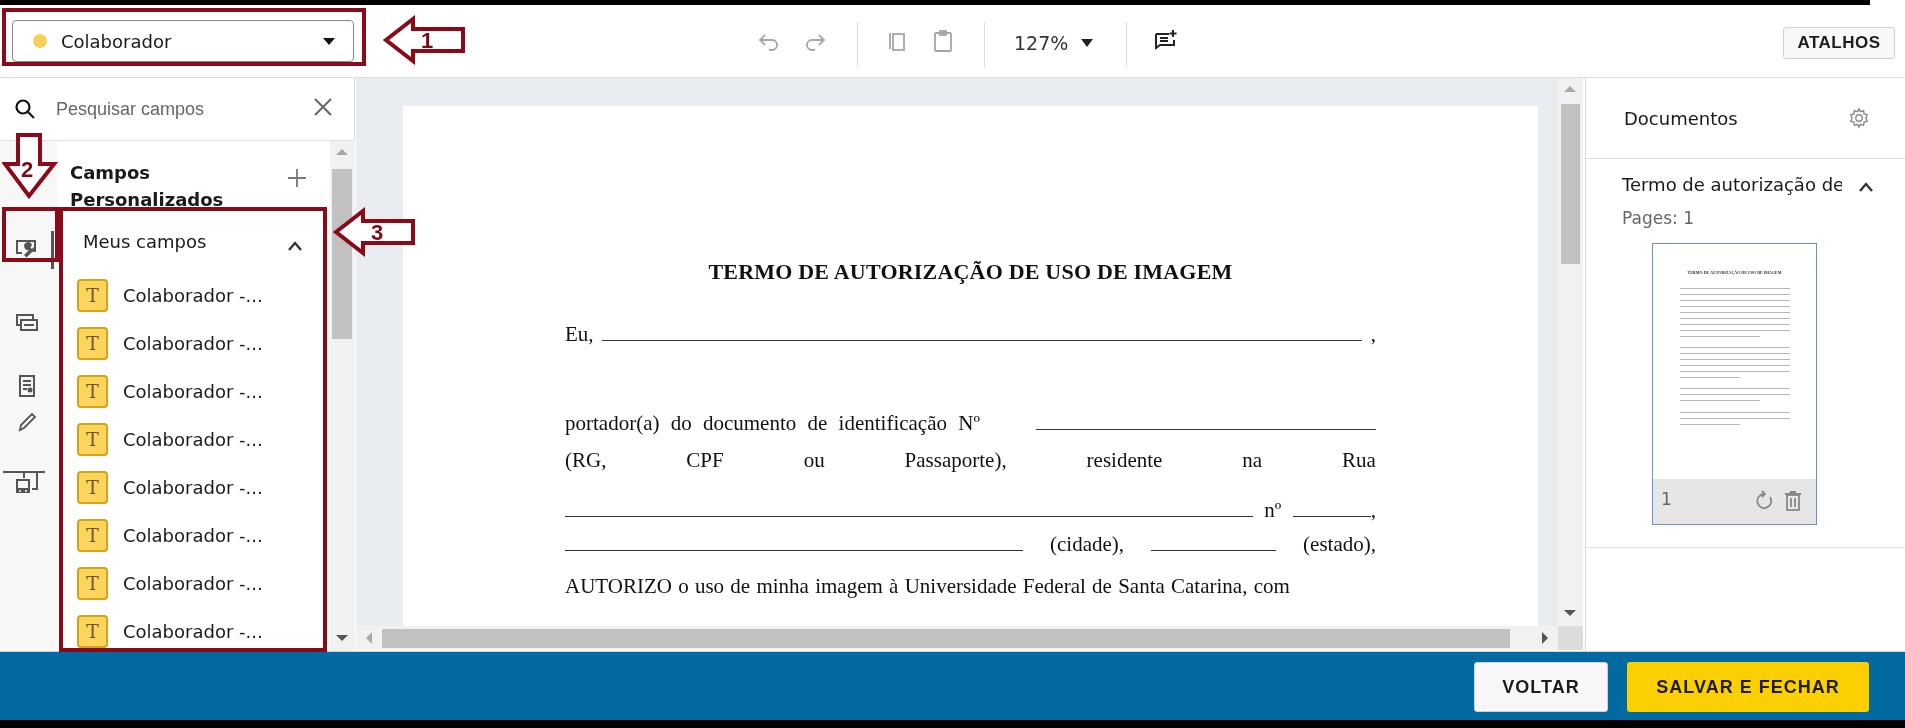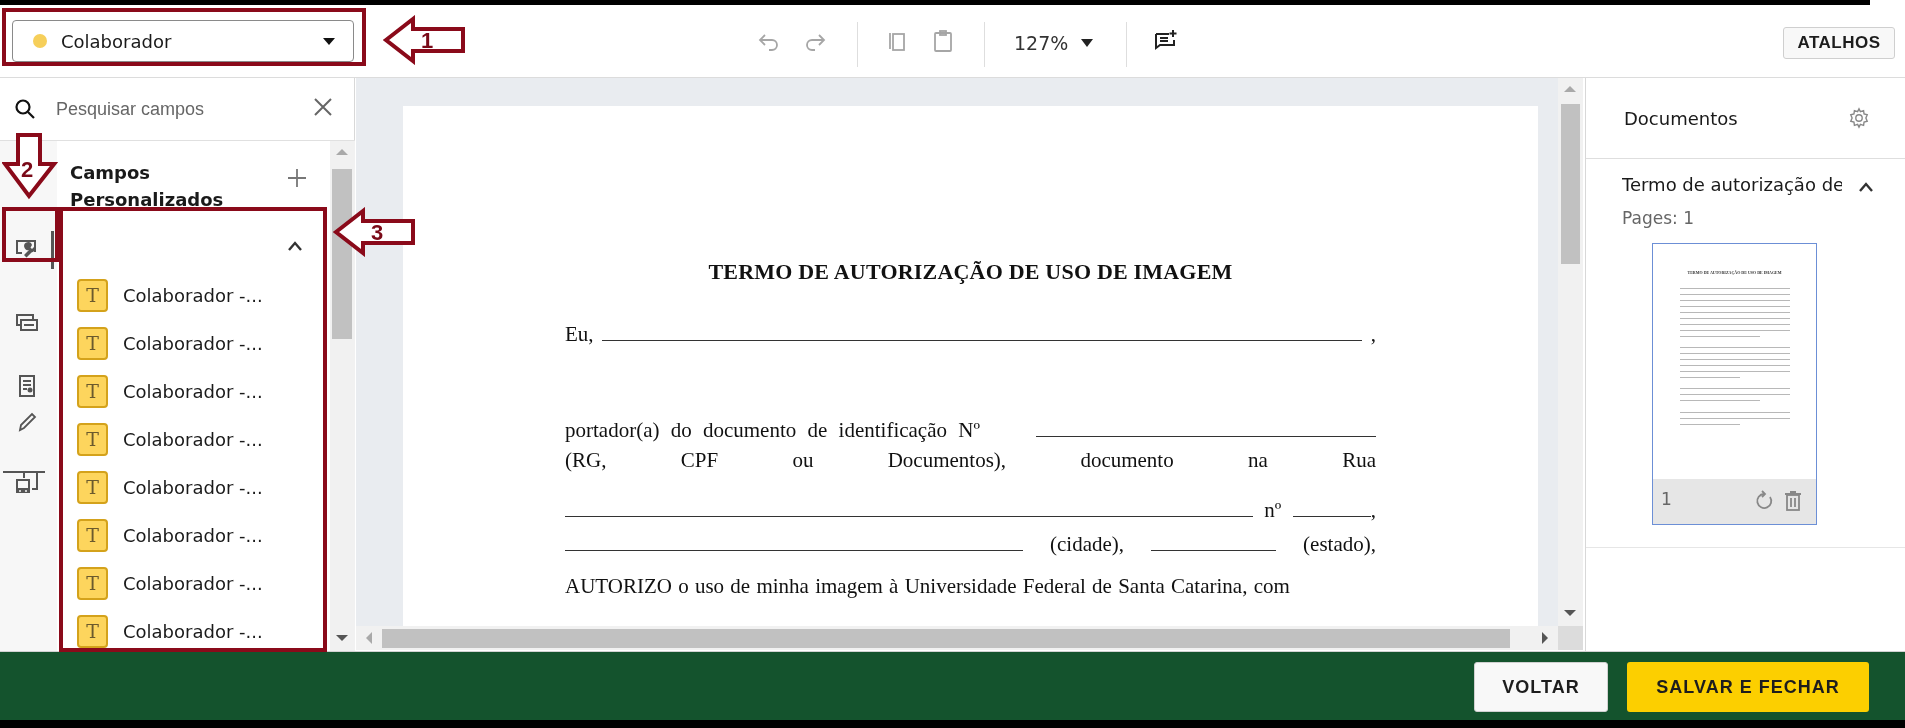--- a/index.html
+++ b/index.html
@@ -75,21 +75,21 @@
   .thumb-card { position: absolute; left: 66px; top: 165px; width: 165px; height: 282px; border: 1px solid #6c8fd6; background: #fff; overflow: hidden; }
   .thumb-title { position: absolute; left: 0; top: 26px; width: 100%; text-align: center; font-family: "Liberation Serif", serif; font-size: 4px; font-weight: bold; color: #333; }
   .thumb-line { position: absolute; left: 27px; width: 110px; height: 1px; background: #b8b8b8; }
   .thumb-footer { position: absolute; left: 0; bottom: 0; width: 100%; height: 45px; background: #e6e6e6; }
   .thumb-num { position: absolute; left: 8px; top: 10px; font-size: 17px; color: #666; }
   .thumb-rotate { position: absolute; left: 100px; top: 11px; }
   .thumb-delete { position: absolute; left: 130px; top: 11px; }
   .right-divider { position: absolute; left: 0; top: 469px; width: 320px; height: 1px; background: #e6e6e6; }
 
   
-  .footer { position: absolute; left: 0; top: 651px; width: 1905px; height: 75px; background: #14532d; border-top: 1px solid #d2d2d2; }
+  .footer { position: absolute; left: 0; top: 651px; width: 1905px; height: 75px; background: #0369a1; border-top: 1px solid #d2d2d2; }
   .back-btn { position: absolute; left: 1474px; top: 10px; width: 134px; height: 50px; border: 1px solid #d0d0d0; border-radius: 3px; background: #f8f8f8; font-family: "Liberation Sans", sans-serif; font-weight: bold; font-size: 18px; letter-spacing: 1px; color: #1d1d1d; display: flex; align-items: center; justify-content: center; }
   .save-btn { position: absolute; left: 1627px; top: 10px; width: 242px; height: 50px; border: none; border-radius: 3px; background: #fccf00; font-family: "Liberation Sans", sans-serif; font-weight: bold; font-size: 18px; letter-spacing: 1px; color: #1d1d1d; display: flex; align-items: center; justify-content: center; }
 
   
   .anno-box { position: absolute; border: 4px solid #8a0a1a; pointer-events: none; }
   .anno-arrow { position: absolute; pointer-events: none; }
   .anno-num { font-family: "Liberation Sans", sans-serif; font-weight: bold; font-size: 22px; fill: #7a0a18; }
 </style>
 </head>
 <body>
@@ -199,20 +199,23 @@
   <div class="fields-list">
     <div class="custom-header">
       <div>Campos</div>
       <div>Personalizados</div>
     </div>
     <div class="add-field-btn">
       <svg width="22" height="22" viewBox="0 0 22 22" stroke="#777" stroke-width="1.8">
           <path d="M11 2 V20 M2 11 H20"></path>
         </svg>
     </div>
+    <div class="group-header">
+      <span>Meus campos</span>
+    </div>
     <span class="group-chevron">
       <svg width="16" height="12" viewBox="0 0 16 12" fill="none" stroke="#333" stroke-width="2.4">
           <path d="M2 10 L8 3 L14 10"></path>
         </svg>
     </span>
 
     <div class="field-item" style="top:137px">
       <span class="field-badge">T</span>
       <span class="field-label">Colaborador -...</span>
     </div>
@@ -255,30 +258,30 @@
 
 <div class="doc-area">
   <div class="page">
     <div class="doc-title">TERMO DE AUTORIZAÇÃO DE USO DE IMAGEM</div>
 
     <div class="doc-line" style="top:216px">
       <span>Eu,</span>
       <span class="blank" style="width:760px"></span>
       <span>,</span>
     </div>
-    <div class="doc-line" style="top:312px">
+    <div class="doc-line" style="top:305px">
       <span style="word-spacing:6px">portador(a) do documento de identificação Nº</span>
       <span class="blank" style="width:340px"></span>
     </div>
     <div class="doc-line" style="top:342px">
       <span>(RG,</span>
       <span>CPF</span>
       <span>ou</span>
-      <span>Documentos),</span>
-      <span>documento</span>
+      <span>Passaporte),</span>
+      <span>residente</span>
       <span>na</span>
       <span>Rua</span>
     </div>
     <div class="doc-line" style="top:392px">
       <span class="blank" style="width:688px"></span>
       <span>nº</span>
       <span><span class="blank" style="width:78px"></span><span>,</span></span>
     </div>
     <div class="doc-line" style="top:426px">
       <span class="blank" style="width:458px"></span>

